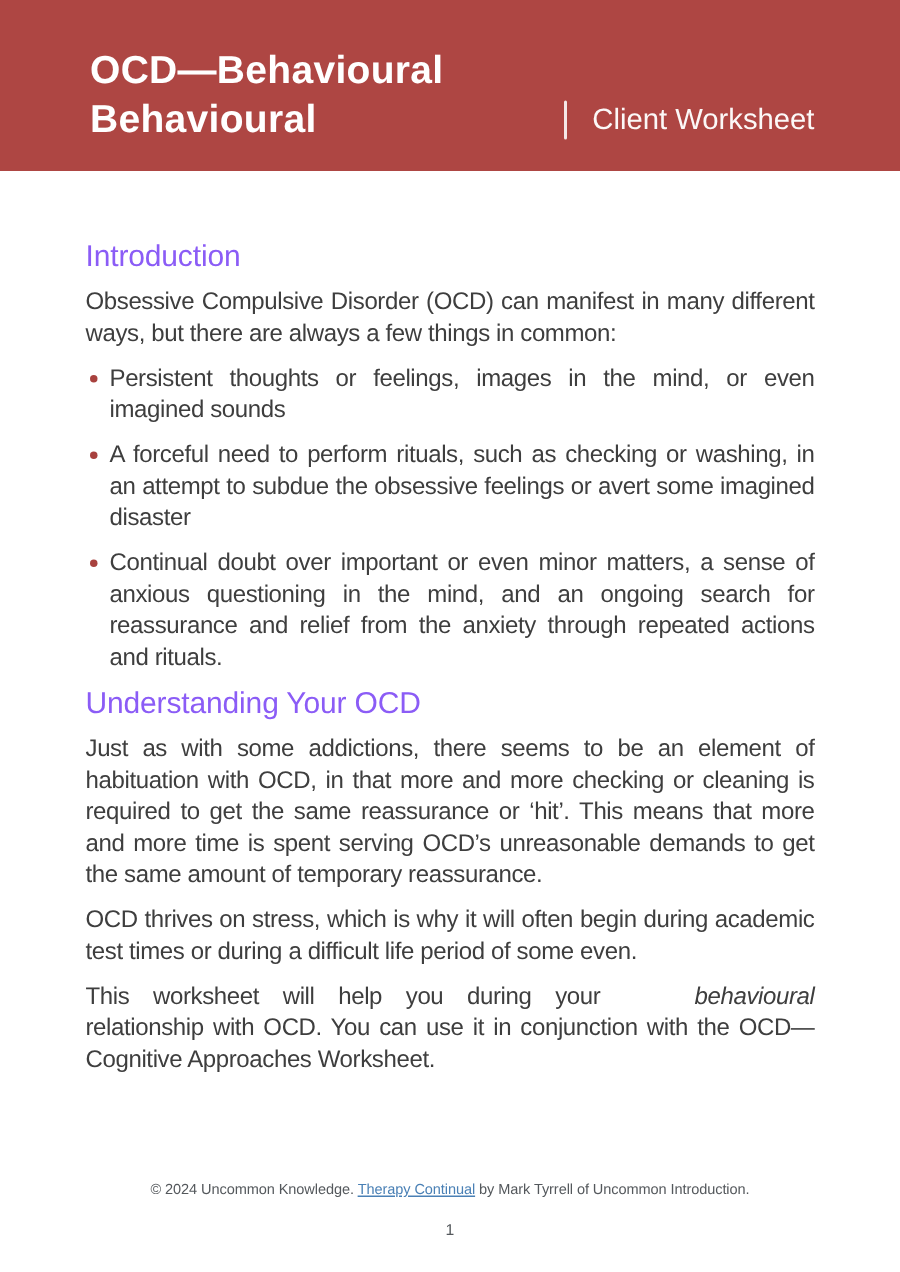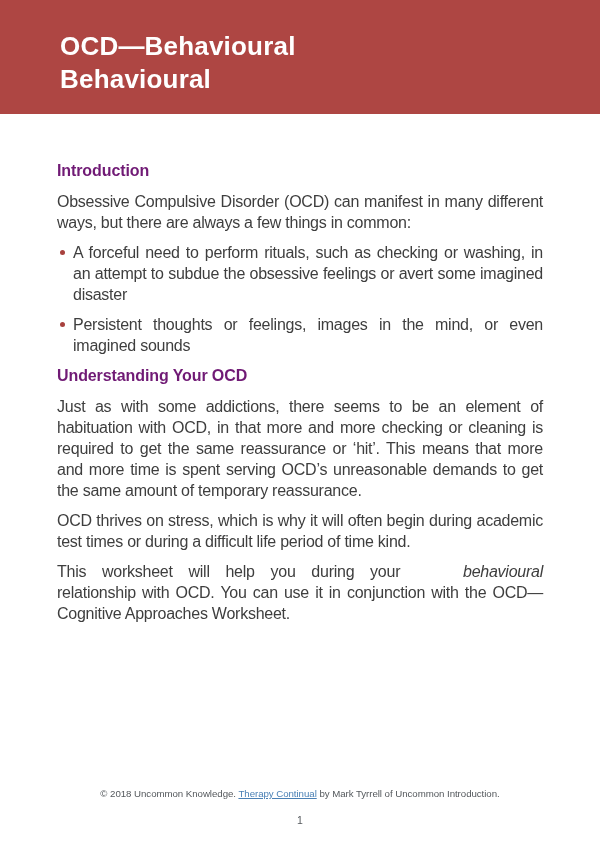--- a/index.html
+++ b/index.html
@@ -46,24 +46,24 @@
     margin-right: 17px;
     border-radius: 1px;
   }
 
   
   .content {
     padding: 46px 57px 0 57px;
   }
   h2 {
     margin: 0 0 9px 0;
-    color: #701a75;
-    font-size: 16px;
+    color: #8b5cf6;
+    font-size: 20px;
     line-height: 22px;
-    font-weight: 700;
+    font-weight: 400;
     letter-spacing: -0.1px;
   }
   h2.after-block { }
   p, .bullet-text {
     color: #3e3e3e;
     font-size: 16px;
     line-height: 21px;
     letter-spacing: -0.25px;
     text-align: justify;
   }
@@ -118,44 +118,52 @@
   }
 </style>
 </head>
 <body>
 
 <header class="banner">
   <h1 class="title">
     <span>OCD—Behavioural</span>
     <span>Behavioural</span>
   </h1>
+  <div class="subtitle">
+    <span class="divider"></span>
+    <span>Client Worksheet</span>
+  </div>
 </header>
 
 <main class="content">
 
   <h2>Introduction</h2>
 
   <p>Obsessive Compulsive Disorder (OCD) can manifest in many different ways, but there are always a few things in common:</p>
 
   <ul class="bullets">
     <li class="bullet">
       <span class="dot"></span>
+      <span class="bullet-text">Persistent thoughts or feelings, images in the mind, or even imagined sounds</span>
+    </li>
+    <li class="bullet">
+      <span class="dot"></span>
       <span class="bullet-text">A forceful need to perform rituals, such as checking or washing, in an attempt to subdue the obsessive feelings or avert some imagined disaster</span>
     </li>
     <li class="bullet">
       <span class="dot"></span>
-      <span class="bullet-text">Persistent thoughts or feelings, images in the mind, or even imagined sounds</span>
+      <span class="bullet-text">Continual doubt over important or even minor matters, a sense of anxious questioning in the mind, and an ongoing search for reassurance and relief from the anxiety through repeated actions and rituals.</span>
     </li>
   </ul>
 
   <h2 class="after-block">Understanding Your OCD</h2>
 
   <p>Just as with some addictions, there seems to be an element of habituation with OCD, in that more and more checking or cleaning is required to get the same reassurance or ‘hit’. This means that more and more time is spent serving OCD’s unreasonable demands to get the same amount of temporary reassurance.</p>
 
-  <p>OCD thrives on stress, which is why it will often begin during academic test times or during a difficult life period of time kind.</p>
+  <p>OCD thrives on stress, which is why it will often begin during academic test times or during a difficult life period of some even.</p>
 
   <p><span>This worksheet will help you during your </span><em>behavioural</em><span> relationship with OCD. You can use it in conjunction with the OCD—Cognitive Approaches Worksheet.</span></p>
 
 </main>
 
-<div class="footer"><span>© 2018 Uncommon Knowledge. </span><a href="#">Therapy Continual</a><span> by Mark Tyrrell of Uncommon Introduction.</span></div>
+<div class="footer"><span>© 2024 Uncommon Knowledge. </span><a href="#">Therapy Continual</a><span> by Mark Tyrrell of Uncommon Introduction.</span></div>
 
 <div class="page-number">1</div>
 
 </body></html>

